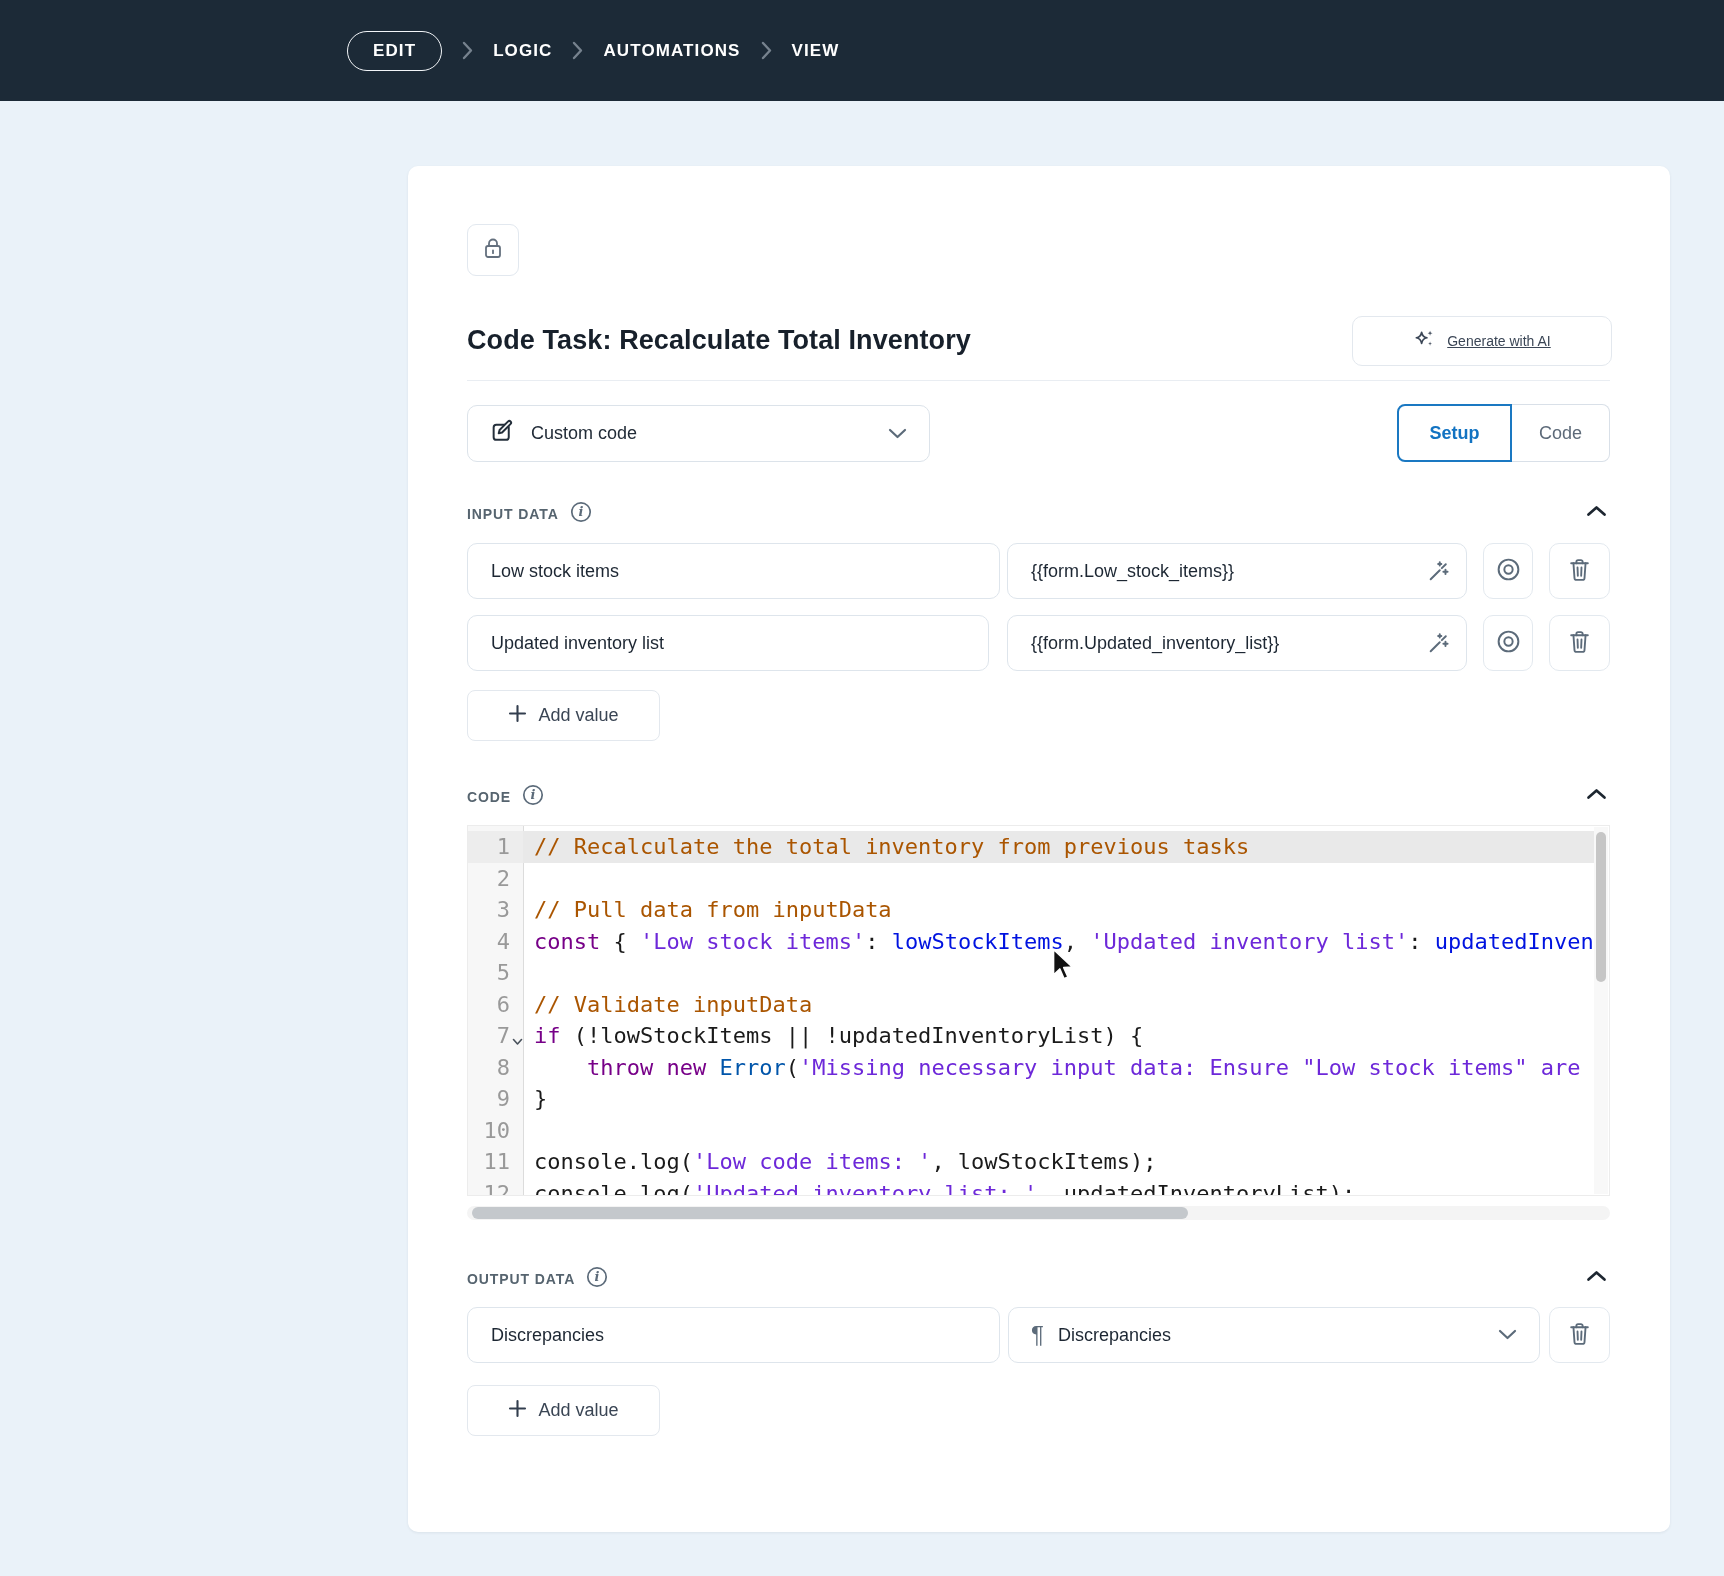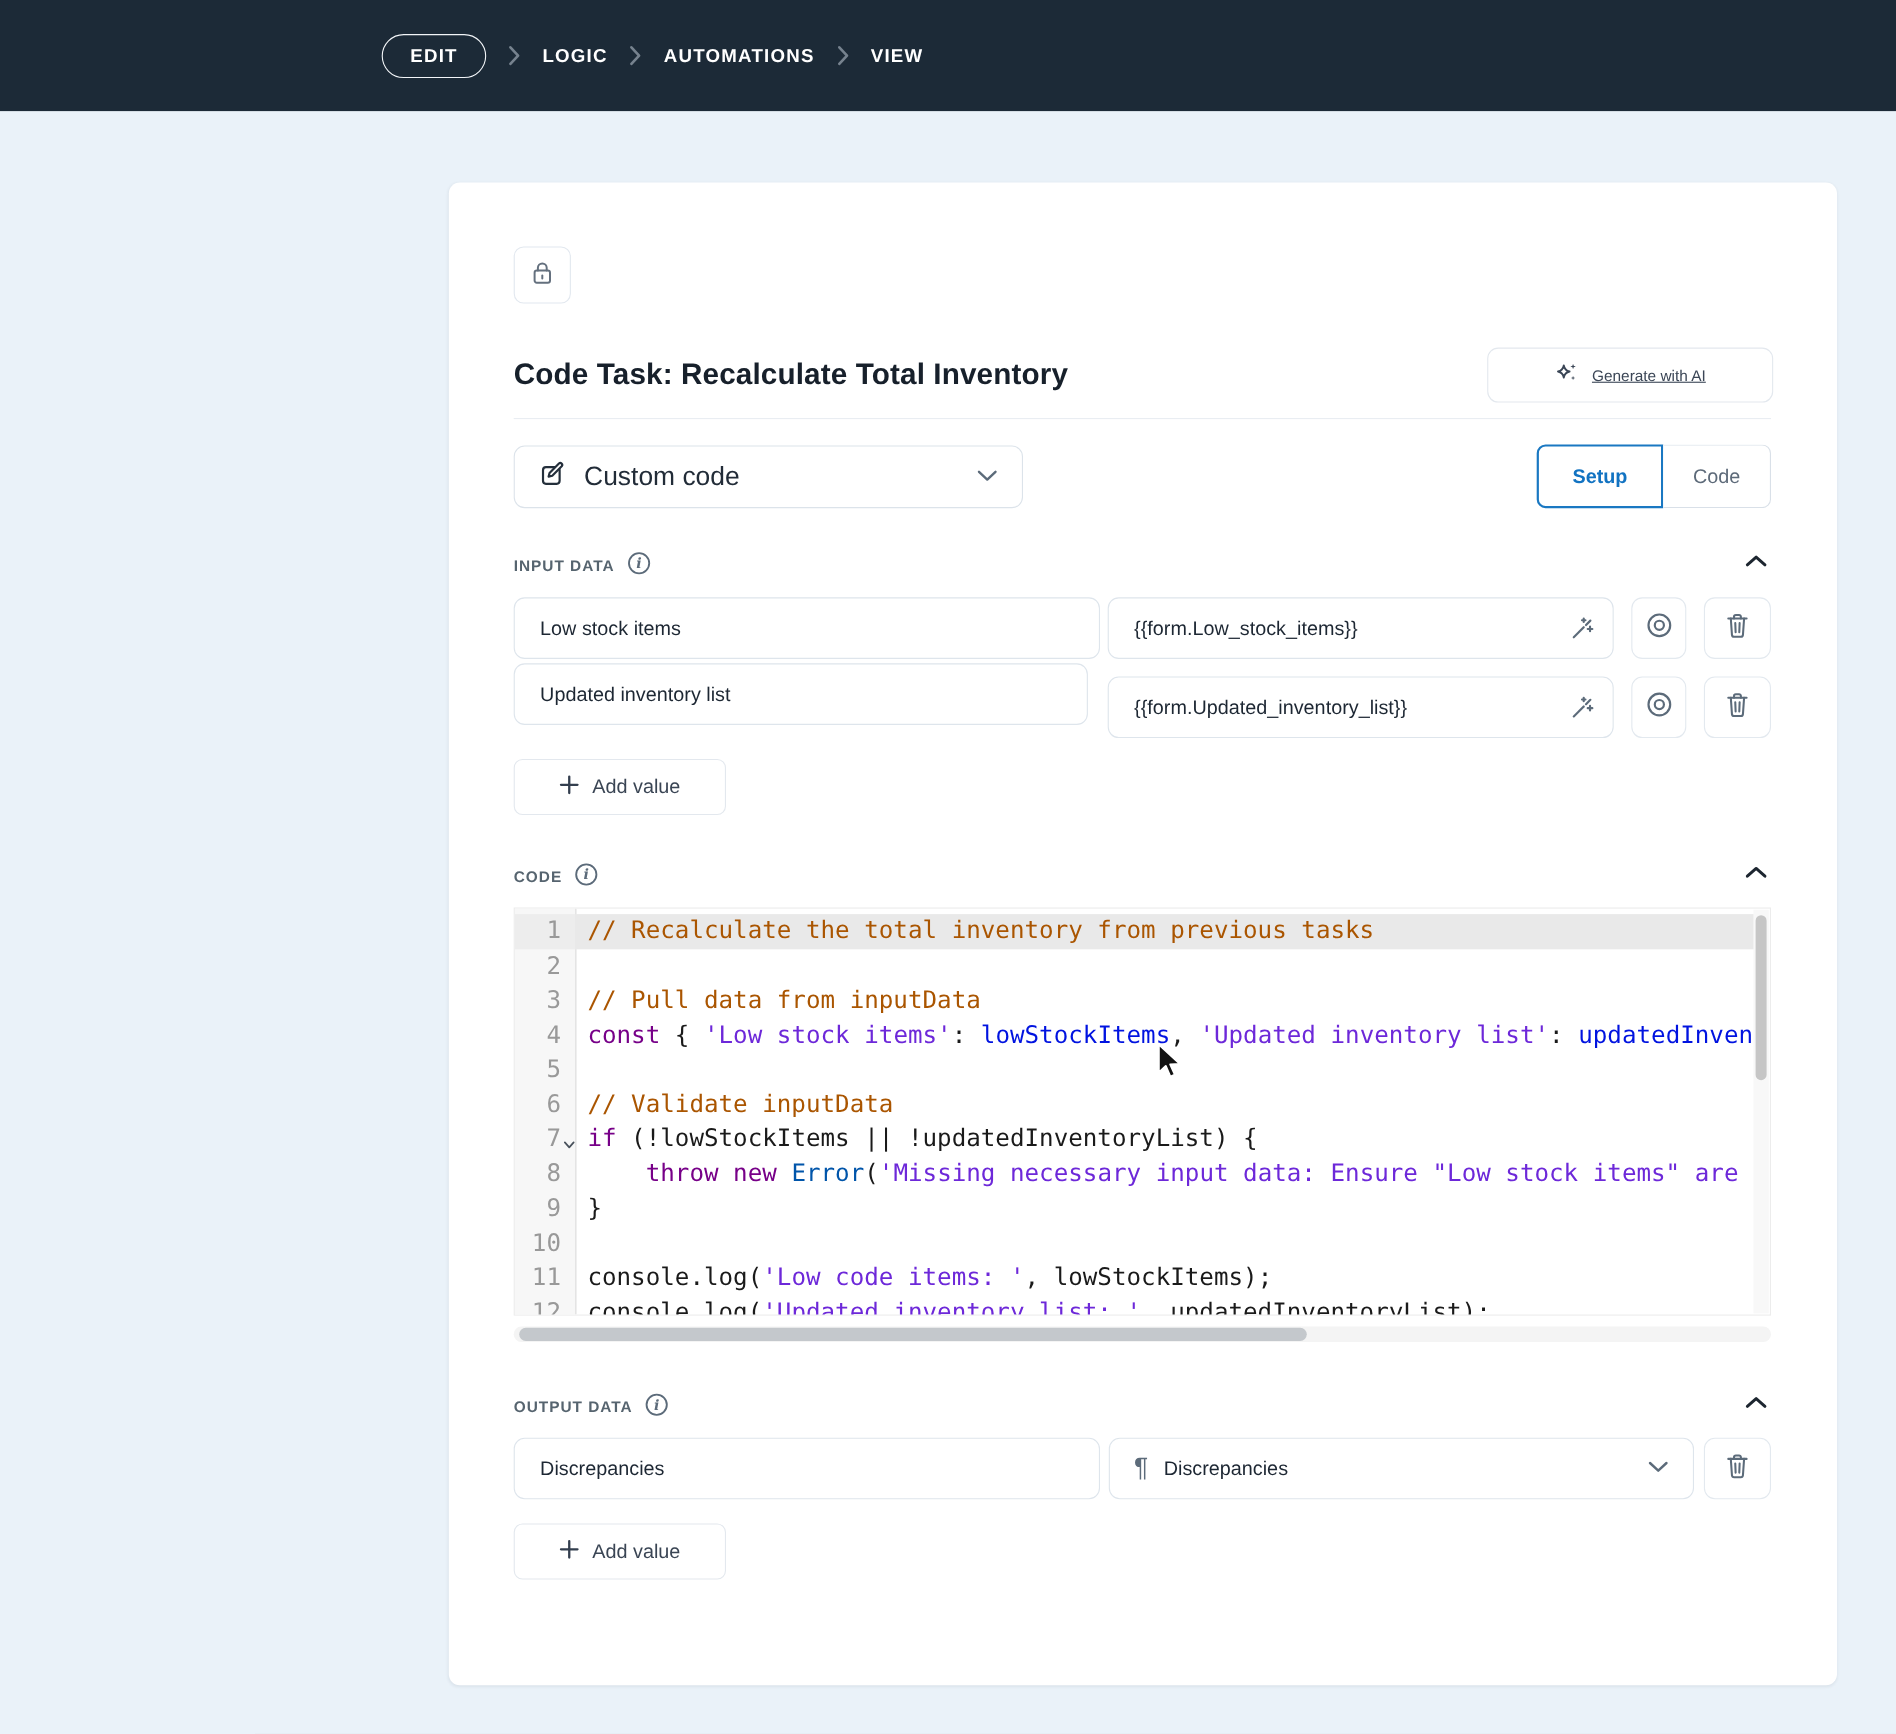--- a/index.html
+++ b/index.html
@@ -24,21 +24,21 @@
          font-size:27px;font-weight:700;color:#17202b;letter-spacing:.1px;}
 
   .gen-btn{position:absolute;left:944px;top:150px;width:258px;height:48px;background:#fff;
            border:1px solid #e3e8ee;border-radius:10px;display:flex;align-items:center;justify-content:center;
            gap:11px;font-size:14px;color:#3b4656;text-decoration:underline;}
 
   .divider{position:absolute;left:59px;top:214px;width:1143px;height:1px;background:#e9edf2;}
 
   .select{position:absolute;left:59px;top:239px;width:463px;height:57px;background:#fff;box-sizing:border-box;
           border:1px solid #dce3ea;border-radius:10px;display:flex;align-items:center;padding:0 22px;gap:16px;}
-  .select-label{font-size:24px;color:#222c38;flex:1;}
+  .select-label{font-size:18px;color:#222c38;flex:1;}
 
   .tabs{position:absolute;left:989px;top:238px;height:58px;display:flex;}
   .tab{box-sizing:border-box;display:flex;align-items:center;justify-content:center;font-size:18px;background:#fff;}
   .tab-setup{width:115px;border:2px solid #1a78c2;border-radius:8px 0 0 8px;color:#1273c2;font-weight:700;}
   .tab-test{width:98px;border:1px solid #d9e0e8;border-left:none;border-radius:0 8px 8px 0;color:#5d6a79;}
 
   .sec{position:absolute;display:flex;align-items:center;gap:11px;height:24px;}
   .sec-label{font-size:14px;font-weight:700;letter-spacing:.9px;color:#56646f;}
   .collapse{position:absolute;width:28px;height:24px;display:flex;align-items:center;justify-content:center;cursor:pointer;}
 
@@ -204,21 +204,21 @@
         <svg width="23" height="25" viewBox="0 0 22 24" fill="none" stroke="#5c6b7a" stroke-width="1.8" stroke-linecap="round" stroke-linejoin="round">
           <path d="M3 6 h16"></path>
             <path d="M8 6 V4.6 a1.6 1.6 0 0 1 1.6 -1.6 h2.8 a1.6 1.6 0 0 1 1.6 1.6 V6"></path>
           <path d="M5.2 6 l1 14.3 a1.9 1.9 0 0 0 1.9 1.7 h5.8 a1.9 1.9 0 0 0 1.9 -1.7 L16.8 6"></path>
           <line x1="9.1" y1="10" x2="9.4" y2="18"></line>
             <line x1="12.9" y1="10" x2="12.6" y2="18"></line>
         </svg>
       </span>
     </div>
 
-    <input class="txt-input" style="left: 59px; top: 437px; width: 522px;" value="Updated inventory list">
+    <input class="txt-input" style="left: 59px; top: 449px; width: 522px;" value="Updated inventory list">
     <div class="value-wrap" style="left:599px;top:449px;width:460px;">
       <input class="txt-input" value="{{form.Updated_inventory_list}}" style="">
       <span class="inline-icon">
         <svg width="25" height="25" viewBox="0 0 24 24" fill="none" stroke="#5c6b7a" stroke-width="1.9" stroke-linecap="round">
           <path d="M4.5 19.5 L13.2 10.8"></path>
             <path d="M15.2 8.8 L19 5"></path>
           <path d="M18.7 10.3 v4 M16.7 12.3 h4"></path>
             <path d="M13.2 3.2 v3 M11.7 4.7 h3"></path>
         </svg>
       </span>

